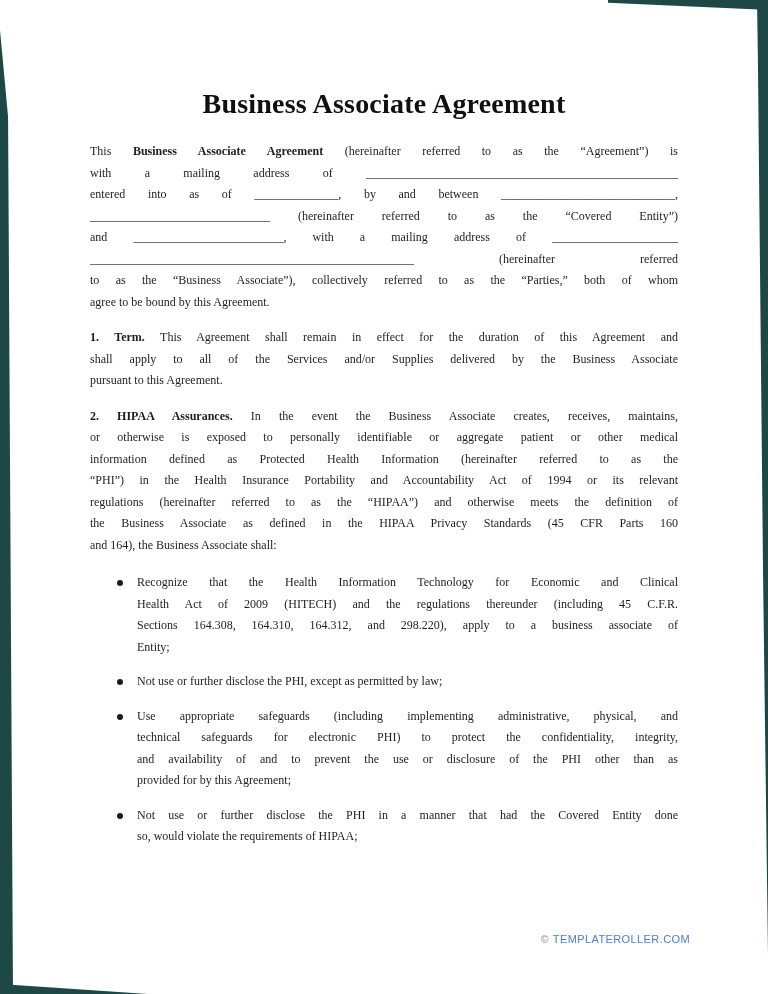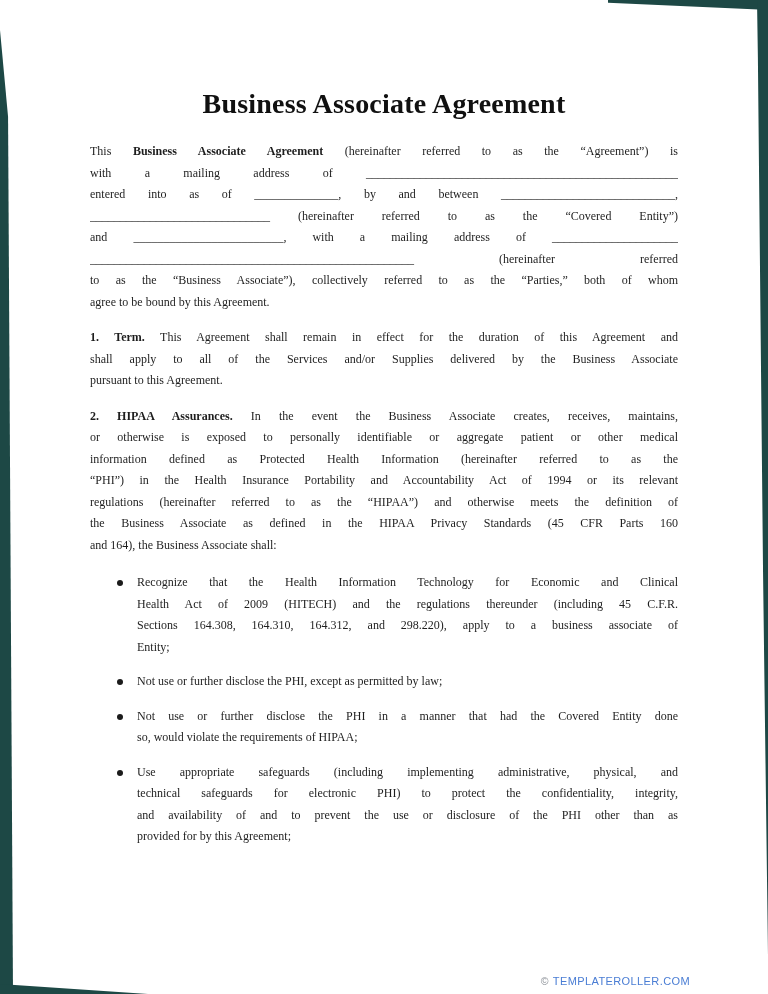--- a/index.html
+++ b/index.html
@@ -36,21 +36,20 @@
   .bullet-marker{
     position:absolute;left:27px;top:8px;width:6px;height:6px;
     border-radius:50%;background:#1b1b1b;
   }
   .b{font-weight:bold;}
   .footer{
     position:absolute;right:78px;top:932px;
     font-family:"Liberation Sans", sans-serif;
     font-size:11px;letter-spacing:0.4px;line-height:15px;
     white-space:nowrap;
-    margin-top:42px;
   }
   .footer .copy{color:var(--copy,#8a8f96);margin-right:4px;font-size:10.5px;}
   .footer .site{color:var(--link,#4a7dd4);text-decoration:none;font-weight:500;}
 </style>
 </head>
 <body style="--edge: #1d4845; --link: #4a7dd4; --copy: #8a8f96;">
 
 <div class="edge edge-top"></div>
 <div class="edge edge-right"></div>
 <div class="edge edge-left"></div>
@@ -90,29 +89,29 @@
           <div class="line just"><span>Health Act of 2009 (HITECH) and the regulations thereunder (including 45 C.F.R.</span></div>
           <div class="line just"><span>Sections 164.308, 164.310, 164.312, and 298.220), apply to a business associate of</span></div>
           <div class="line"><span>Entity;</span></div>
         </div>
         <div class="bullet-item">
           <span class="bullet-marker"></span>
           <div class="line"><span>Not use or further disclose the PHI, except as permitted by law;</span></div>
         </div>
         <div class="bullet-item">
           <span class="bullet-marker"></span>
-          <div class="line just"><span>Not use or further disclose the PHI in a manner that had the Covered Entity done</span></div>
-          <div class="line"><span>so, would violate the requirements of HIPAA;</span></div>
-        </div>
-        <div class="bullet-item">
-          <span class="bullet-marker"></span>
           <div class="line just"><span>Use appropriate safeguards (including implementing administrative, physical, and</span></div>
           <div class="line just"><span>technical safeguards for electronic PHI) to protect the confidentiality, integrity,</span></div>
           <div class="line just"><span>and availability of and to prevent the use or disclosure of the PHI other than as</span></div>
           <div class="line"><span>provided for by this Agreement;</span></div>
+        </div>
+        <div class="bullet-item">
+          <span class="bullet-marker"></span>
+          <div class="line just"><span>Not use or further disclose the PHI in a manner that had the Covered Entity done</span></div>
+          <div class="line"><span>so, would violate the requirements of HIPAA;</span></div>
         </div>
       </div>
     </div>
 </div>
 
 <div class="footer">
   <span class="copy">©</span><span class="site">TEMPLATEROLLER.COM</span>
 </div>
 
 </body></html>

